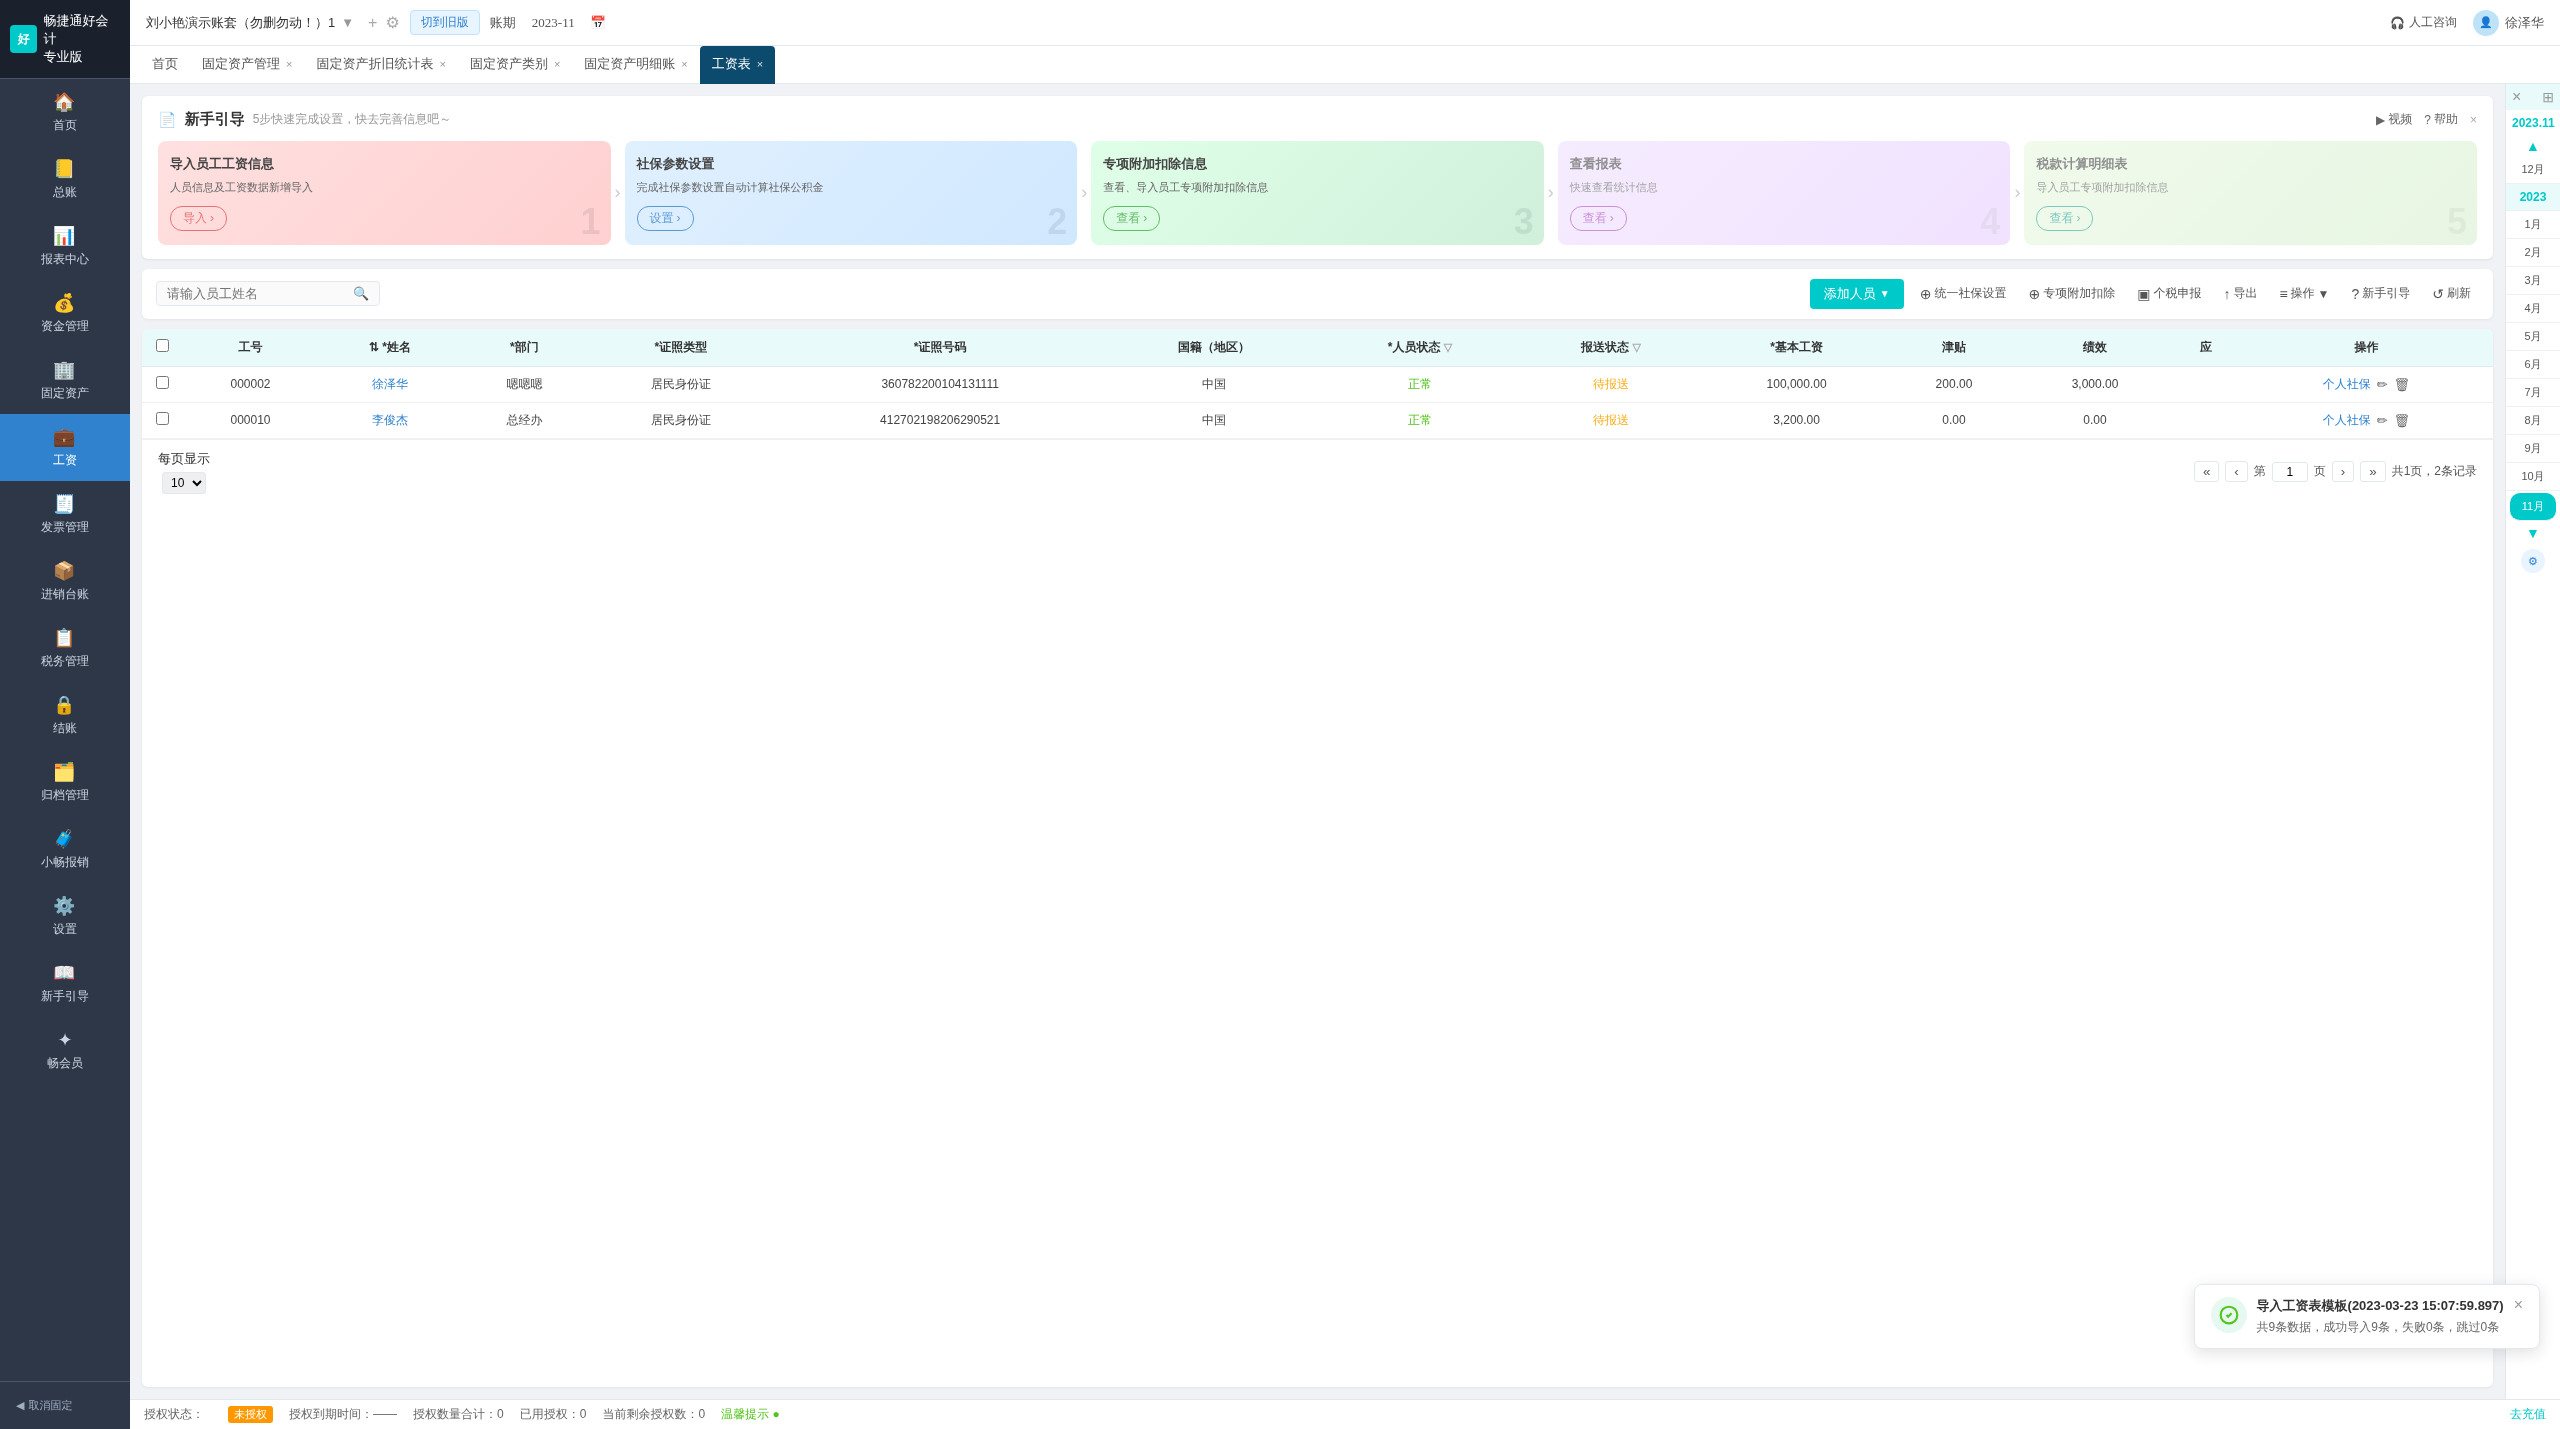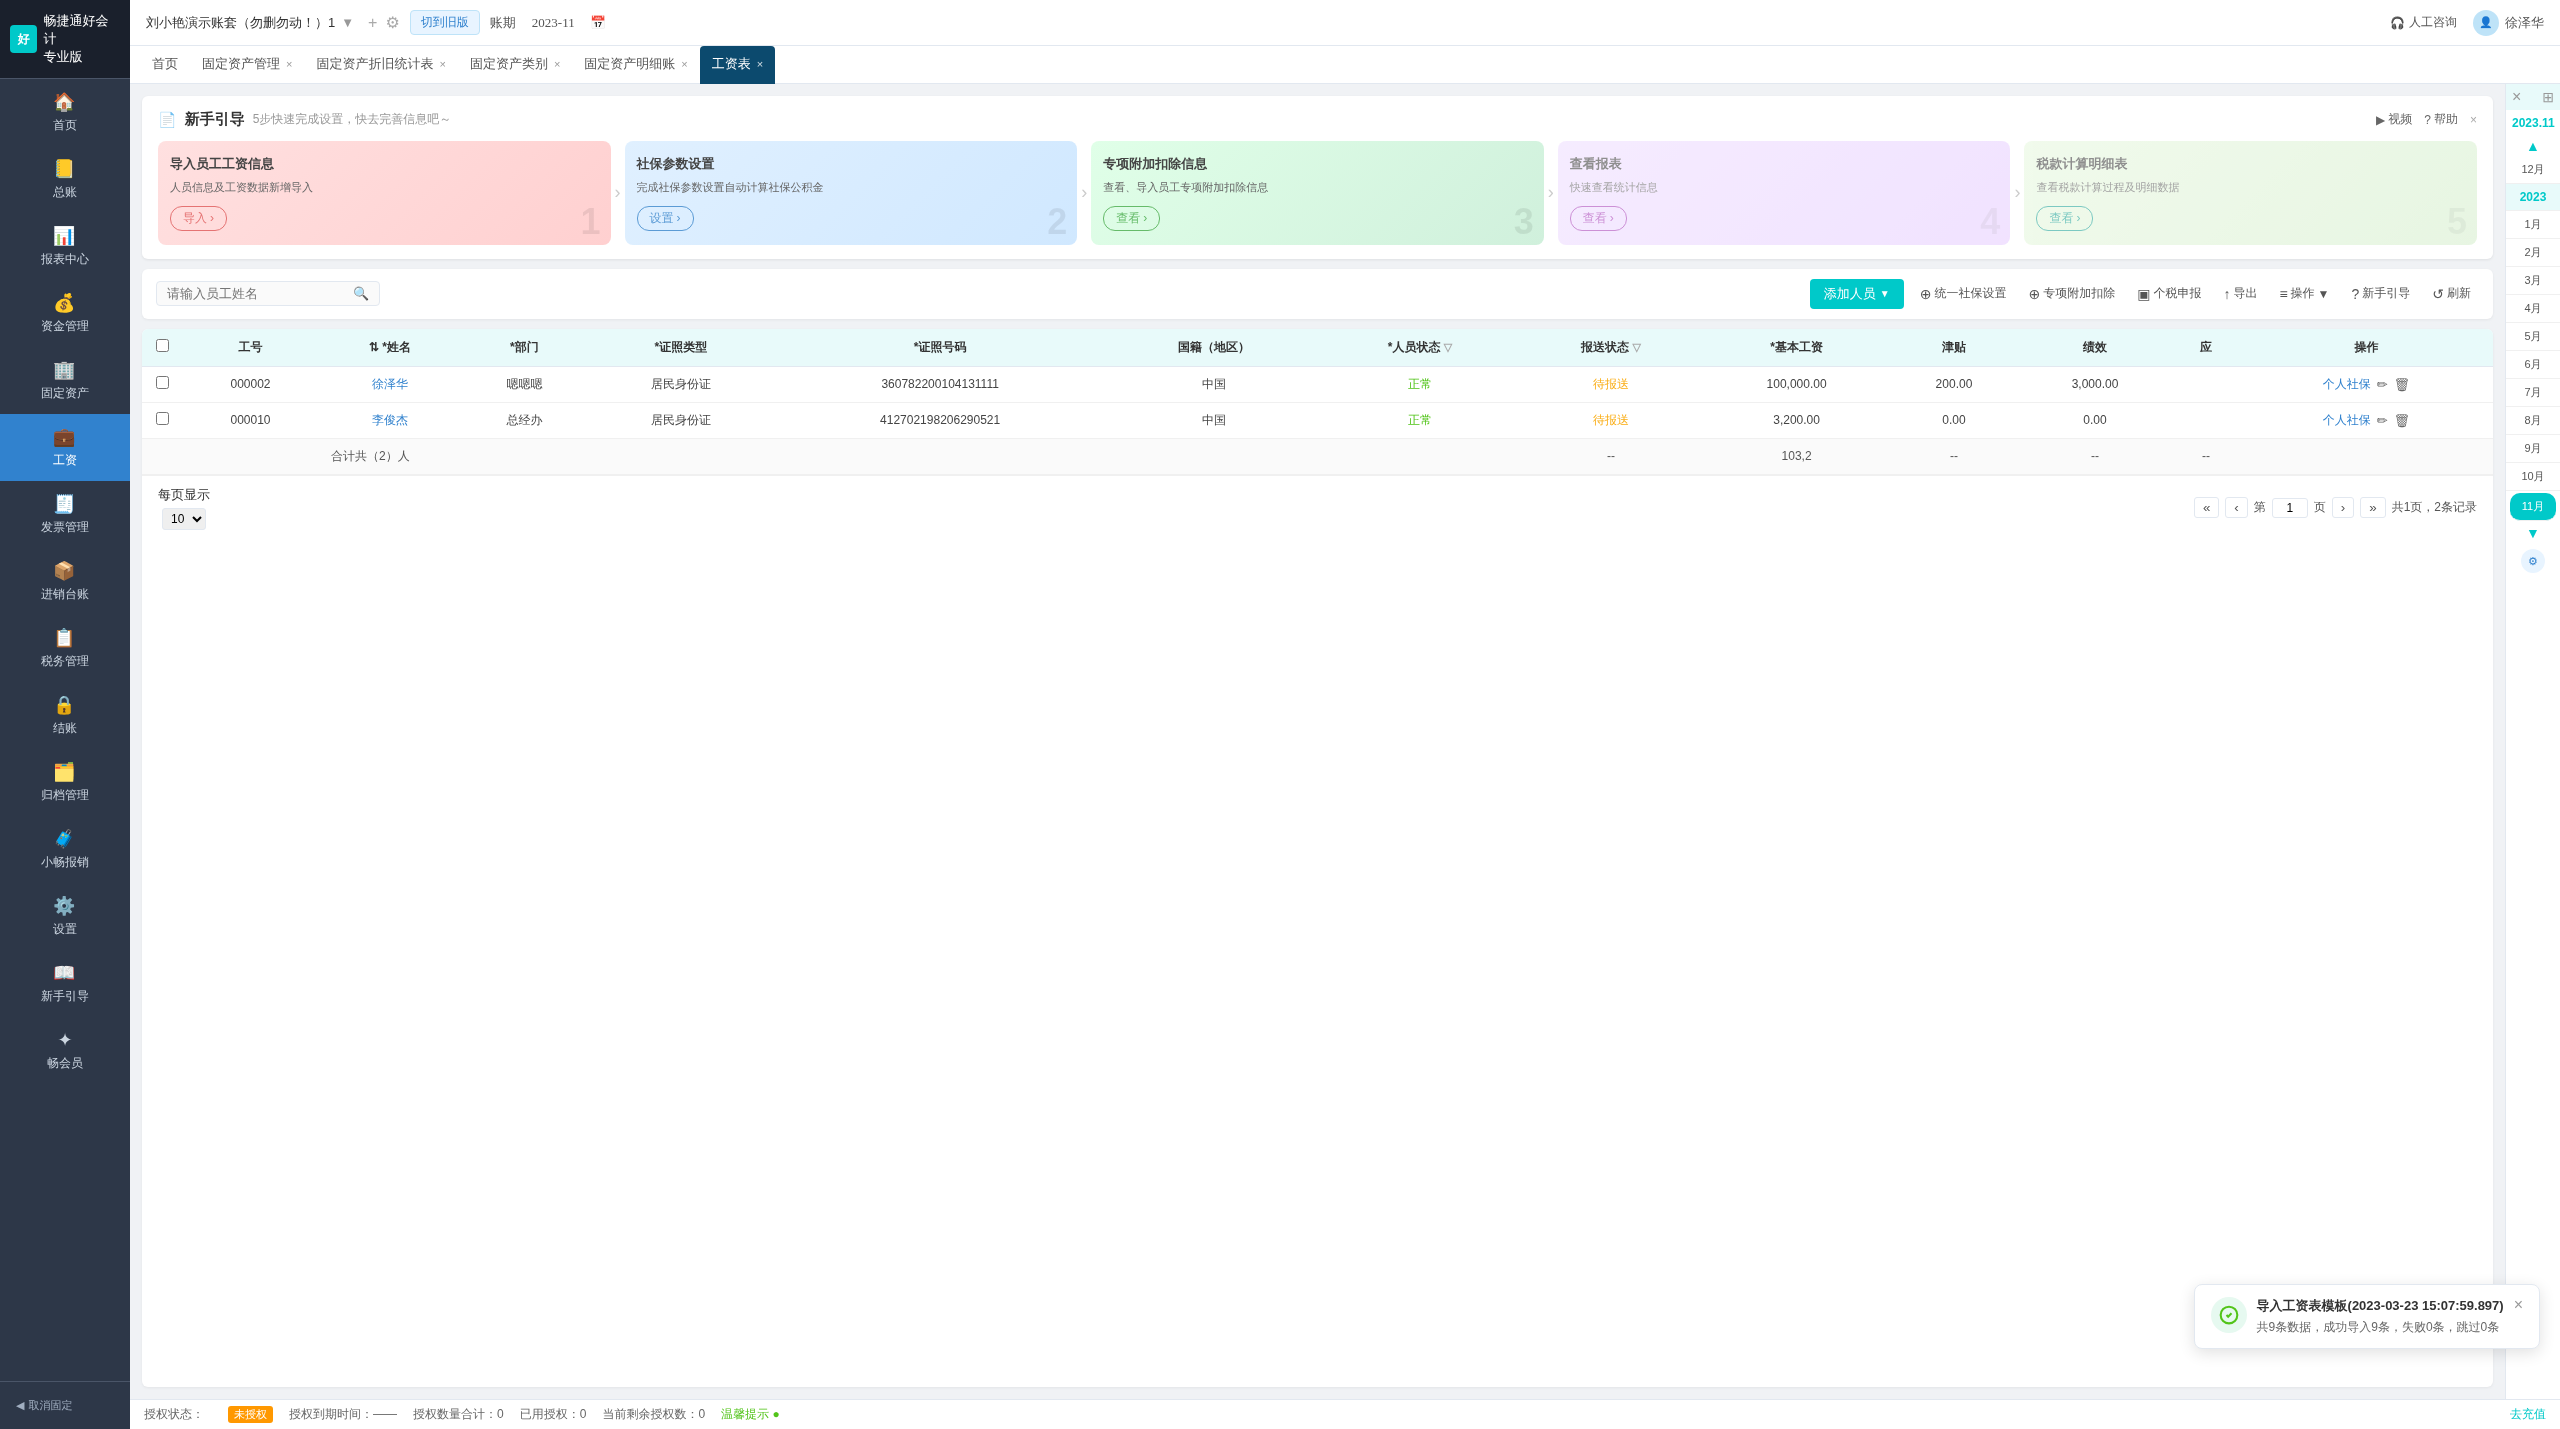--- a/index.html
+++ b/index.html
@@ -325,21 +325,21 @@
             <button class="step-btn step-btn-purple">
               <span>查看</span>
               <span>›</span>
             </button>
             <div class="step-num">4</div>
           </div>
           <div class="wizard-arrow">›</div>
 
           <div class="wizard-step wizard-step-5">
             <div class="step-title">税款计算明细表</div>
-            <div class="step-desc">查看税款计算过程及明细数据</div>
+            <div class="step-desc">导入员工专项附加扣除信息</div>
             <button class="step-btn step-btn-teal">
               <span>查看</span>
               <span>›</span>
             </button>
             <div class="step-num">5</div>
           </div>
         </div>
       </div>
 
       <div class="toolbar">
@@ -455,30 +455,20 @@
               <td></td>
               <td>
                 <div class="action-links">
                   <span class="action-link">个人社保</span>
                   <span class="action-icon">✏</span>
                   <span class="action-icon">🗑</span>
                 </div>
               </td>
             </tr>
 
-            <tr class="sum-row">
-              <td colspan="2"></td>
-              <td colspan="6" style="text-align:left;padding-left:12px;">合计共（2）人</td>
-              <td>--</td>
-              <td class="col-amount">103,2</td>
-              <td>--</td>
-              <td>--</td>
-              <td>--</td>
-              <td></td>
-            </tr>
           </tbody>
         </table>
 
         <div class="table-footer">
           <div class="per-page">
             <span>每页显示</span>
             <select>
               <option>10</option>
               <option>20</option>
               <option>50</option>

